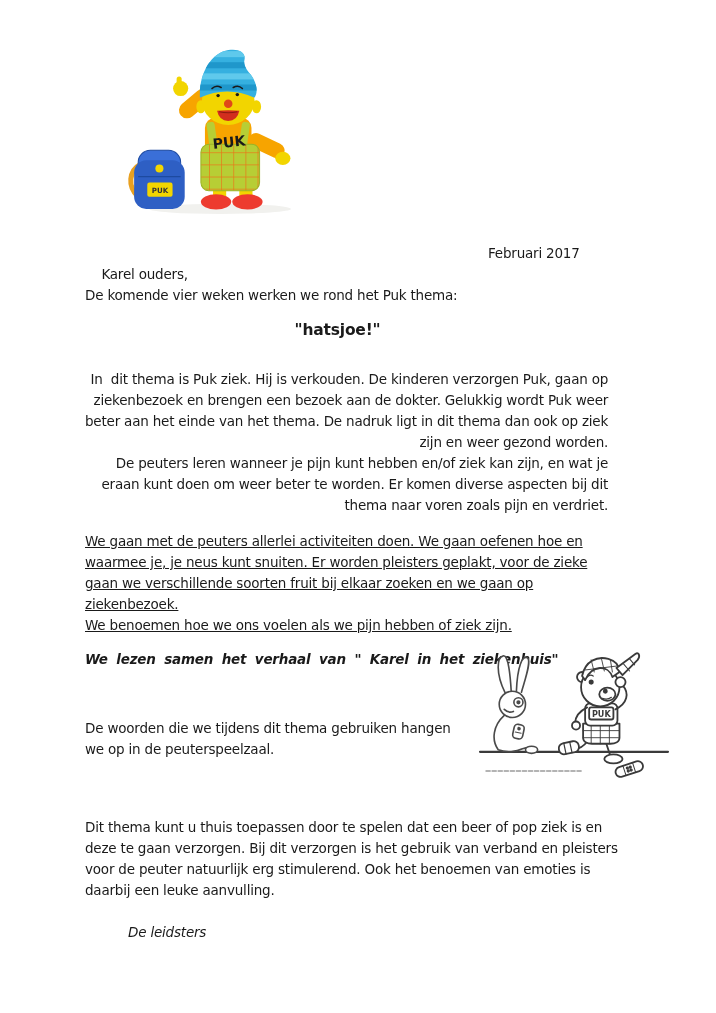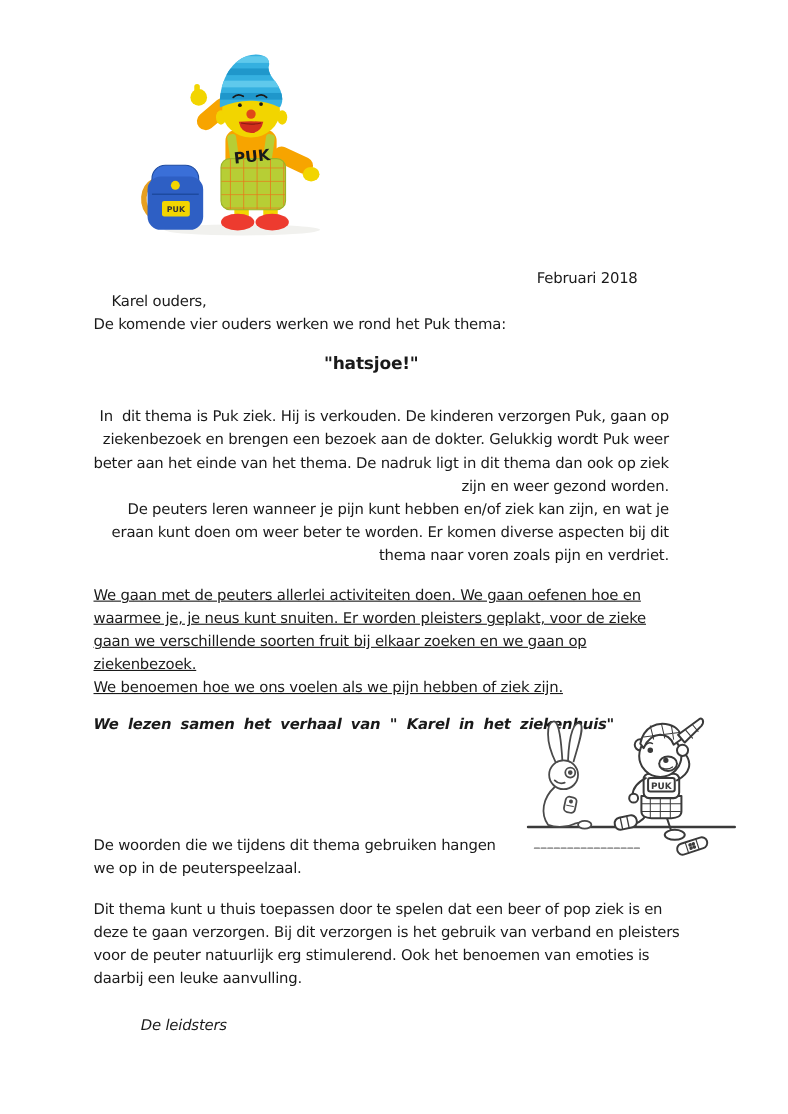--- a/index.html
+++ b/index.html
@@ -26,21 +26,21 @@
     top: 320px; left: 85px; width: 505px;
     text-align: center; font-weight: bold; font-size: 15.5px;
   }
   .para-theme { top: 369px; left: 85px; text-align: right; }
   .para-activities { top: 531px; left: 85px; text-decoration: underline; }
   .reading-heading {
     top: 649px; left: 85px;
     font-weight: bold; font-style: italic; word-spacing: 4px;
   }
   .para-thematafel { top: 691px; left: 85px; }
-  .para-words { top: 759px; left: 85px; }
+  .para-words { top: 718px; left: 85px; }
   .para-home { top: 817px; left: 85px; }
   .signature { top: 922px; left: 85px; font-style: italic; margin-left: 43px; }
   .doll-img { position: absolute; left: 124px; top: 42px; width: 172px; height: 174px; }
   .illus-img { position: absolute; left: 478px; top: 650px; width: 192px; height: 138px; }
   svg { display: block; width: 100%; height: 100%; }
 </style>
 </head>
 <body>
 
 <div class="page">
@@ -109,24 +109,24 @@
         <circle cx="112" cy="51" r="1.7" fill="#1a1a1a"></circle>
         <circle cx="103" cy="60" r="4.2" fill="#E04818"></circle>
         <path d="M92,67 Q103,66 114,67 Q112,77 103,77 Q94,77 92,67 Z" fill="#D22E1E"></path>
         <path d="M94,68 Q103,70 112,68" stroke="#8B1A10" stroke-width="1" fill="none"></path>
       </g>
     </svg>
   </div>
 
   <div class="txt salutation-row">
     <span>Karel ouders,</span>
-    <span class="date-span">Februari 2018</span>
+    <span class="date-span">Februari 2017</span>
   </div>
 
-  <div class="txt intro">De komende vier ouders werken we rond het Puk thema:</div>
+  <div class="txt intro">De komende vier weken werken we rond het Puk thema:</div>
 
   <div class="txt theme-title">"hatsjoe!"</div>
 
   <div class="txt para-theme">In  dit thema is Puk ziek. Hij is verkouden. De kinderen verzorgen Puk, gaan op
 ziekenbezoek en brengen een bezoek aan de dokter. Gelukkig wordt Puk weer
 beter aan het einde van het thema. De nadruk ligt in dit thema dan ook op ziek
 zijn en weer gezond worden.
 De peuters leren wanneer je pijn kunt hebben en/of ziek kan zijn, en wat je
 eraan kunt doen om weer beter te worden. Er komen diverse aspecten bij dit
 thema naar voren zoals pijn en verdriet.</div>

